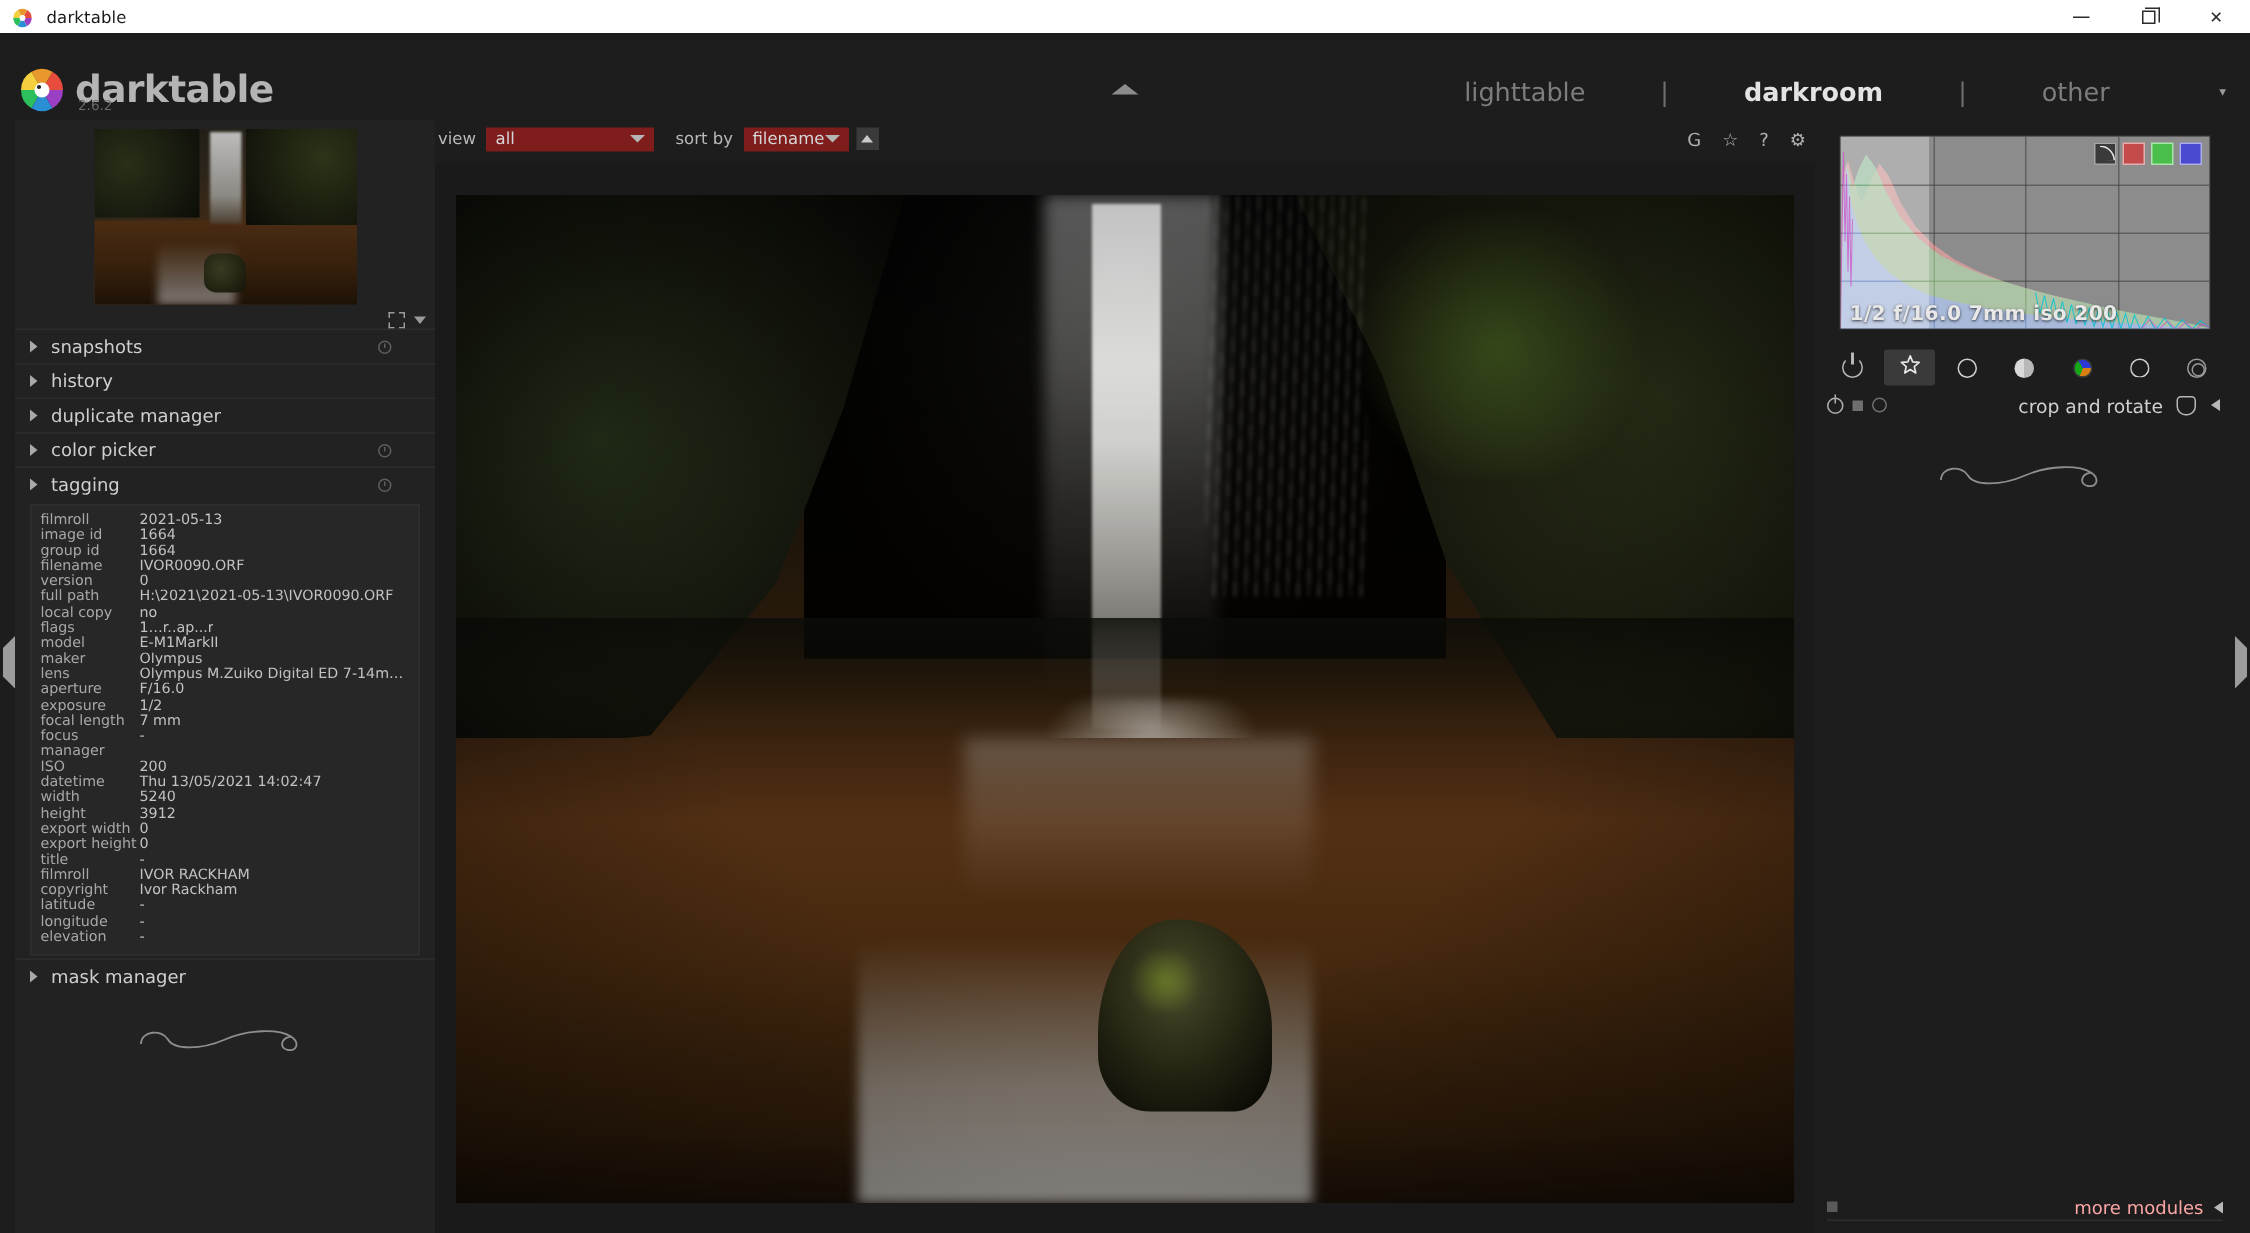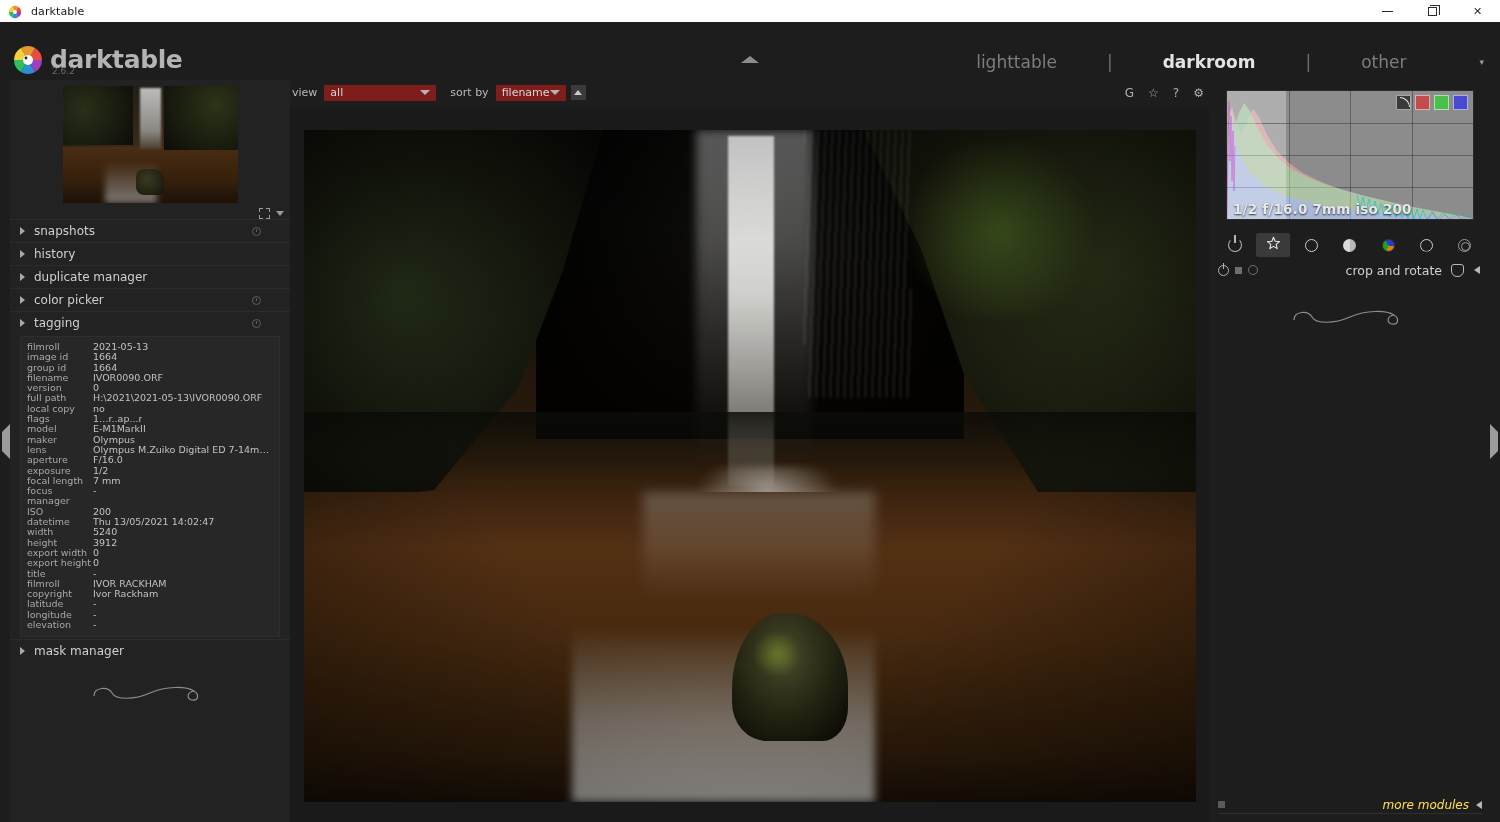--- a/index.html
+++ b/index.html
@@ -321,21 +321,21 @@
   .iop-shield { position:absolute; right:18px; width:13px; height:13px;
     border:1.4px solid #b8b8b8; border-radius: 3px 3px 46% 46%; }
   .iop-caret { position:absolute; right:2px; width:0;height:0;
     border-top:4px solid transparent;border-bottom:4px solid transparent;border-right:6px solid #b8b8b8; }
 
   #more-modules {
     position:absolute; left:8px; right:8px; bottom: 8px; height:18px; display:flex;
     align-items:center; border-bottom: 1px solid #2e2e2e;
   }
   #more-modules .mm-sq { width:7px; height:7px; background:#5a5a5a; }
-  #more-modules .mm-label { margin-left:auto; font-size:12px; color:#fde047;font-style:italic; }
+  #more-modules .mm-label { margin-left:auto; font-size:12px; color:#fca5a5; }
   #more-modules .mm-caret { margin-left:7px; width:0;height:0;
     border-top:4px solid transparent;border-bottom:4px solid transparent;border-right:6px solid #b8b8b8; }
 </style>
 </head>
 <body>
 
 <div id="titlebar">
   <span class="tb-icon">
     <svg width="14" height="14" viewBox="0 0 32 32">
       <g transform="translate(16,16)">

